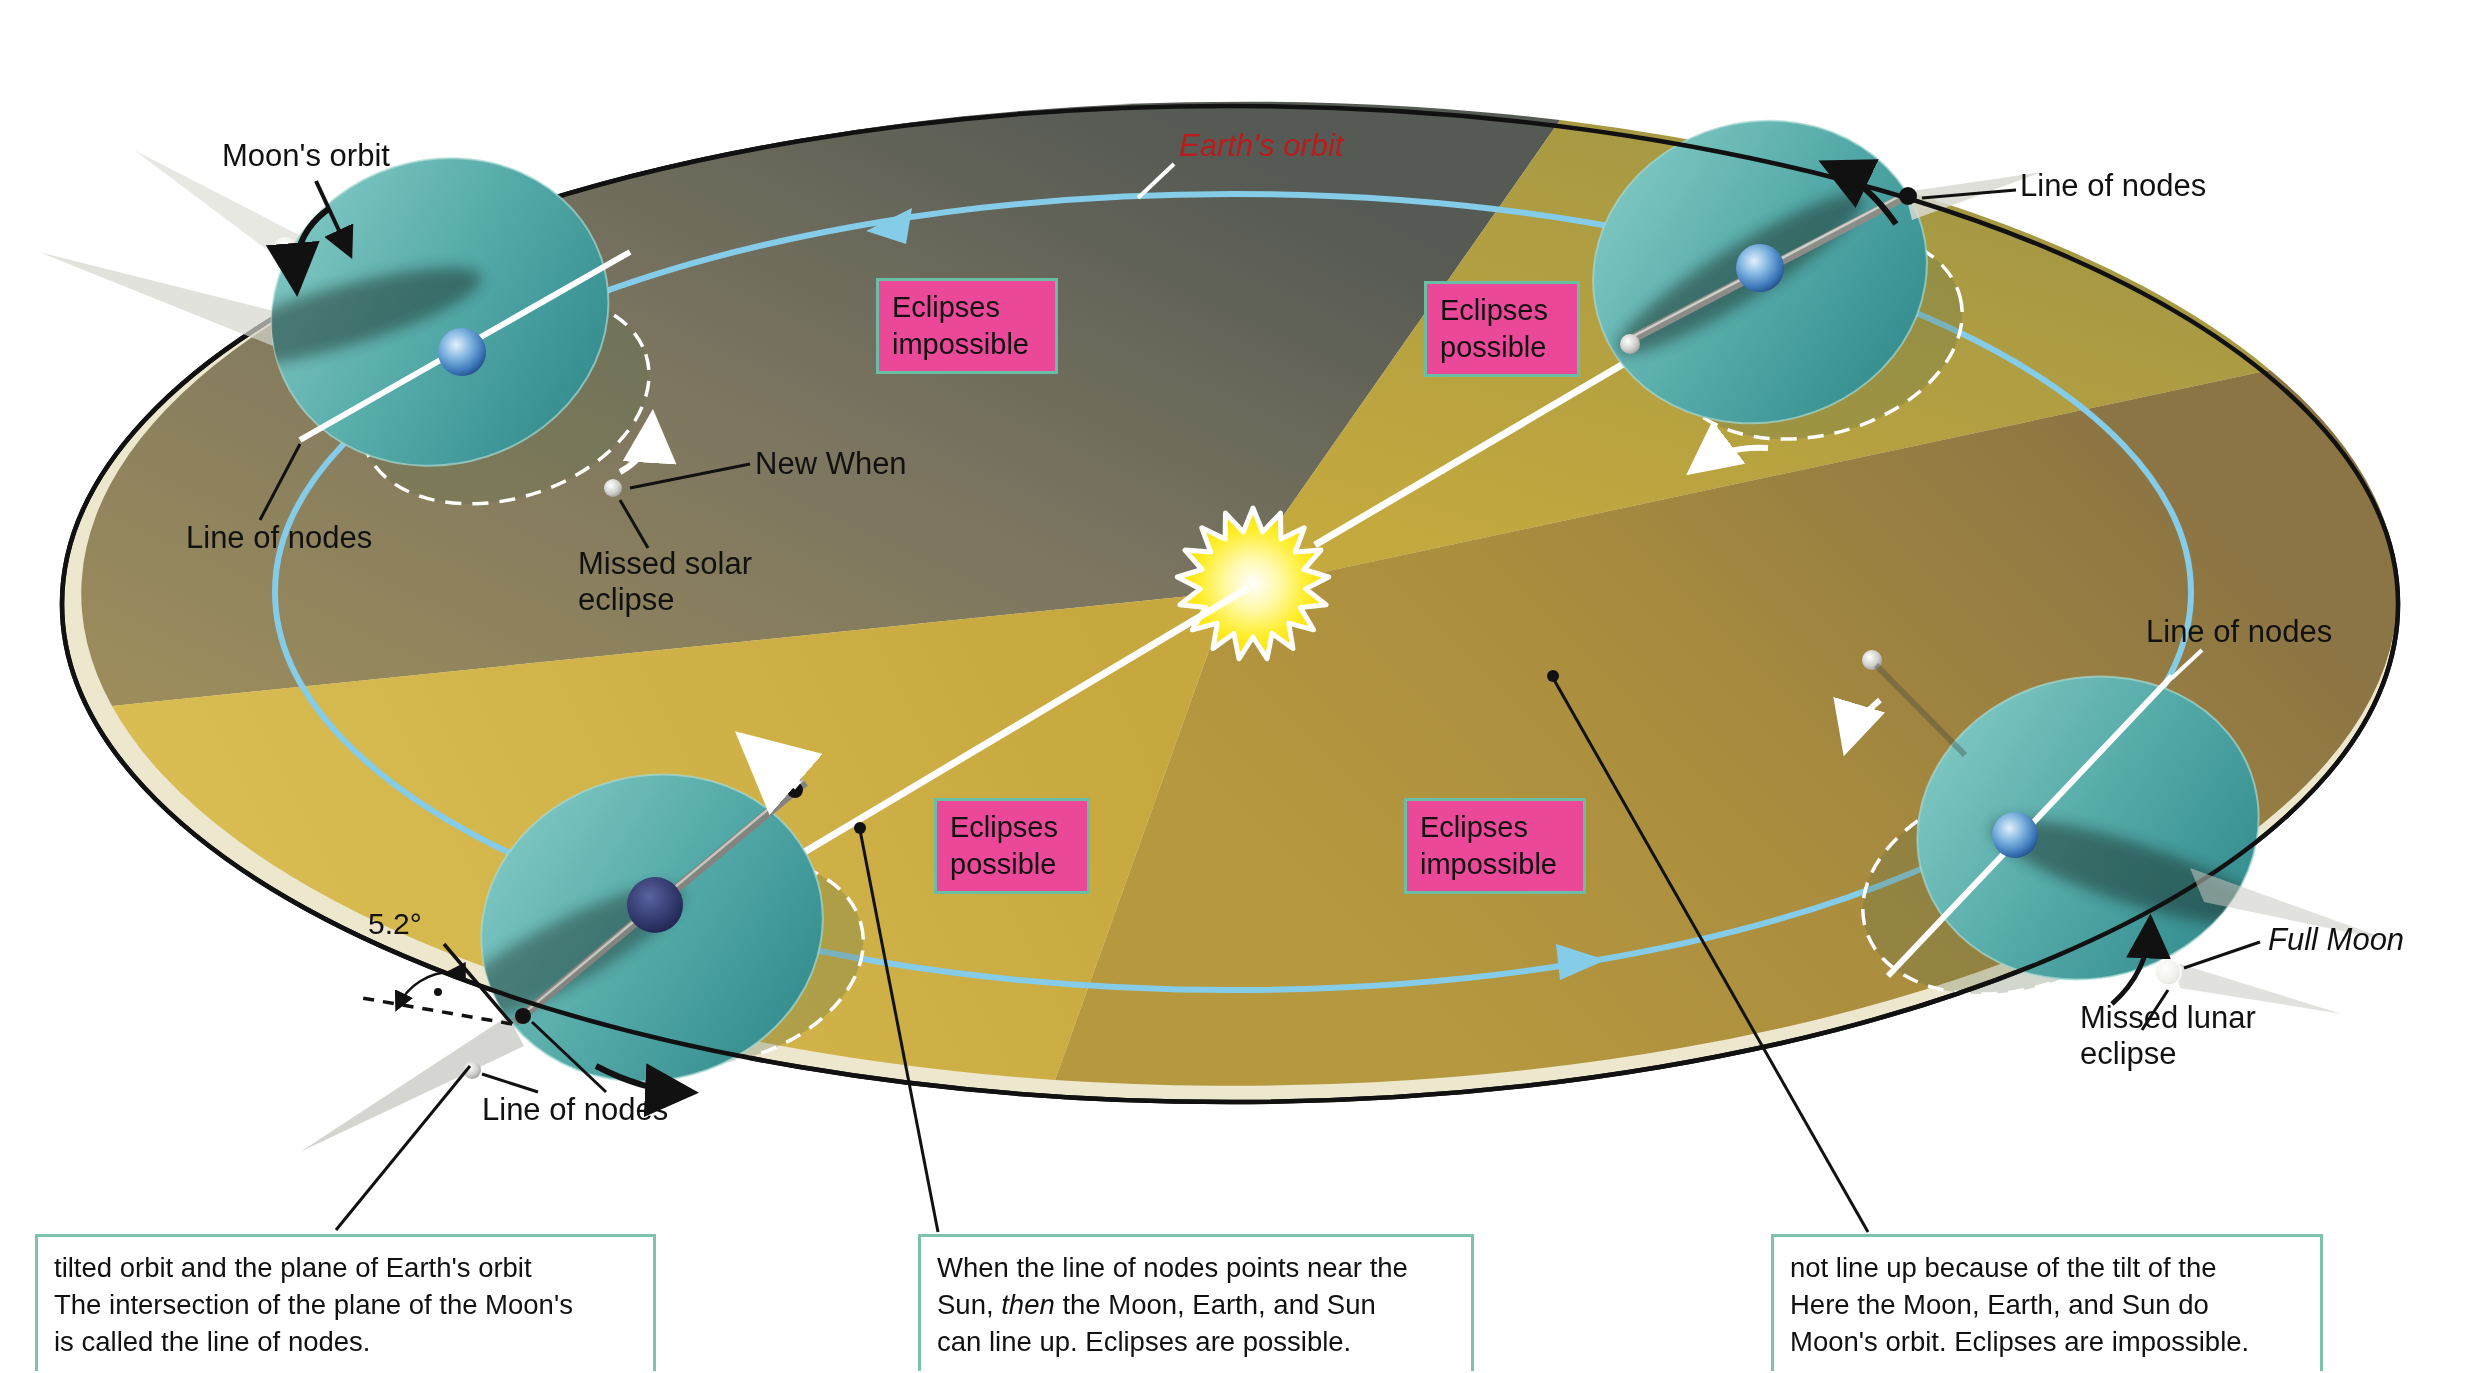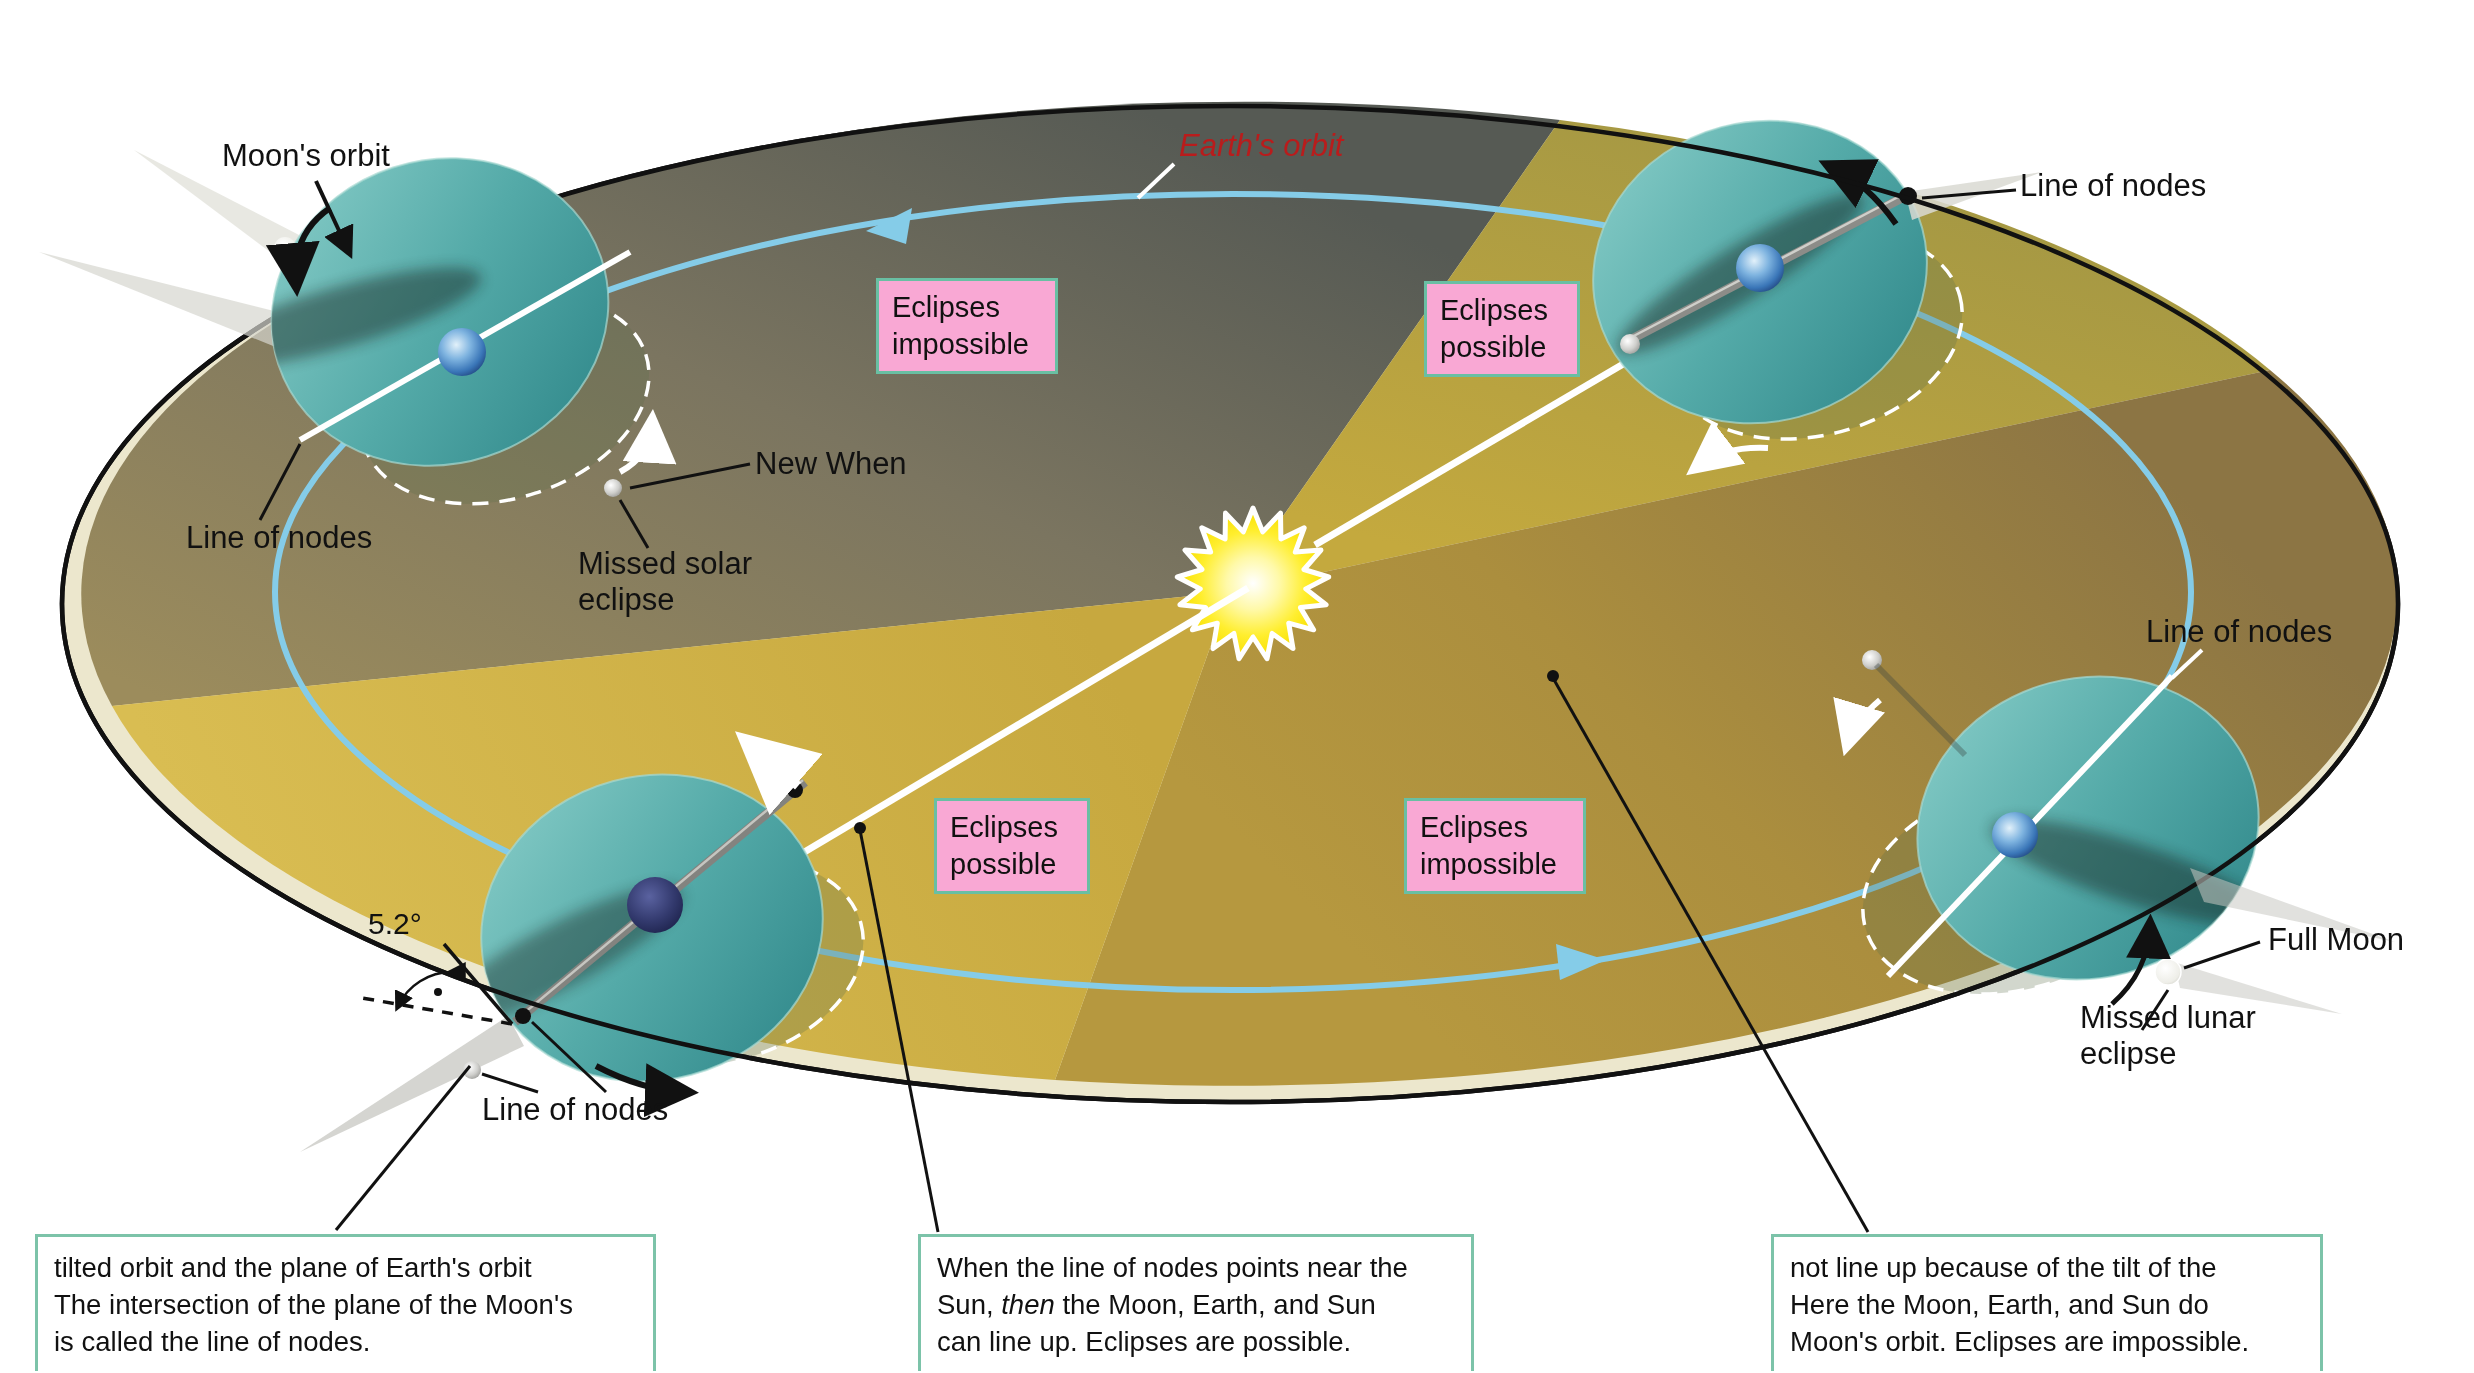--- a/index.html
+++ b/index.html
@@ -1,21 +1,21 @@
 <!DOCTYPE html>
 <html><head>
 <meta charset="utf-8">
 <style>
   html,body{margin:0;padding:0;background:#fff;}
   .stage{position:relative;width:2474px;height:1371px;background:#fff;overflow:hidden;
          font-family:"Liberation Sans", sans-serif;}
   .stage svg{position:absolute;left:0;top:0;}
   .lbl{position:absolute;font-size:31px;color:#111;white-space:nowrap;line-height:36px;z-index:5;}
   .lbl.white{color:#b91c1c;font-style:italic;}
-  .box{position:absolute;background:#f9a8d4;border:3px solid #69bfa3;color:#111;
+  .box{position:absolute;background:#ec4899;border:3px solid #69bfa3;color:#111;
        font-size:29px;line-height:37px;padding:8px 13px;z-index:5;}
   .cap{position:absolute;background:#fff;border:3px solid #7cc3a9;color:#111;
        font-size:27.5px;line-height:37px;padding:12px 16px;z-index:5;}
   .cap i{font-style:italic;}
 </style>
 </head>
 <body>
 
 <div class="stage">
 
@@ -234,21 +234,21 @@
 <div class="lbl" style="left:2020px;top:168px;">Line of nodes</div>
 <div class="lbl" style="left:186px;top:520px;">Line of nodes</div>
 <div class="lbl" style="left:755px;top:446px;">New When</div>
 <div class="lbl" style="left:578px;top:546px;">
   <div>Missed solar</div>
   <div>eclipse</div>
 </div>
 <div class="lbl" style="left:2146px;top:614px;">Line of nodes</div>
 <div class="lbl" style="left:368px;top:906px;font-size:30px;">5.2°</div>
 <div class="lbl" style="left:482px;top:1092px;">Line of nodes</div>
-<div class="lbl" style="left:2268px;top:922px;">Full Moon</div>
+<div class="lbl" style="left:2268px;top:922px;font-style:italic;">Full Moon</div>
 <div class="lbl" style="left:2080px;top:1000px;">
   <div>Missed lunar</div>
   <div>eclipse</div>
 </div>
 
 <div class="box" style="left:876px;top:278px;width:150px;">
   <div>Eclipses</div>
   <div>impossible</div>
 </div>
 <div class="box" style="left:1424px;top:281px;width:124px;">

